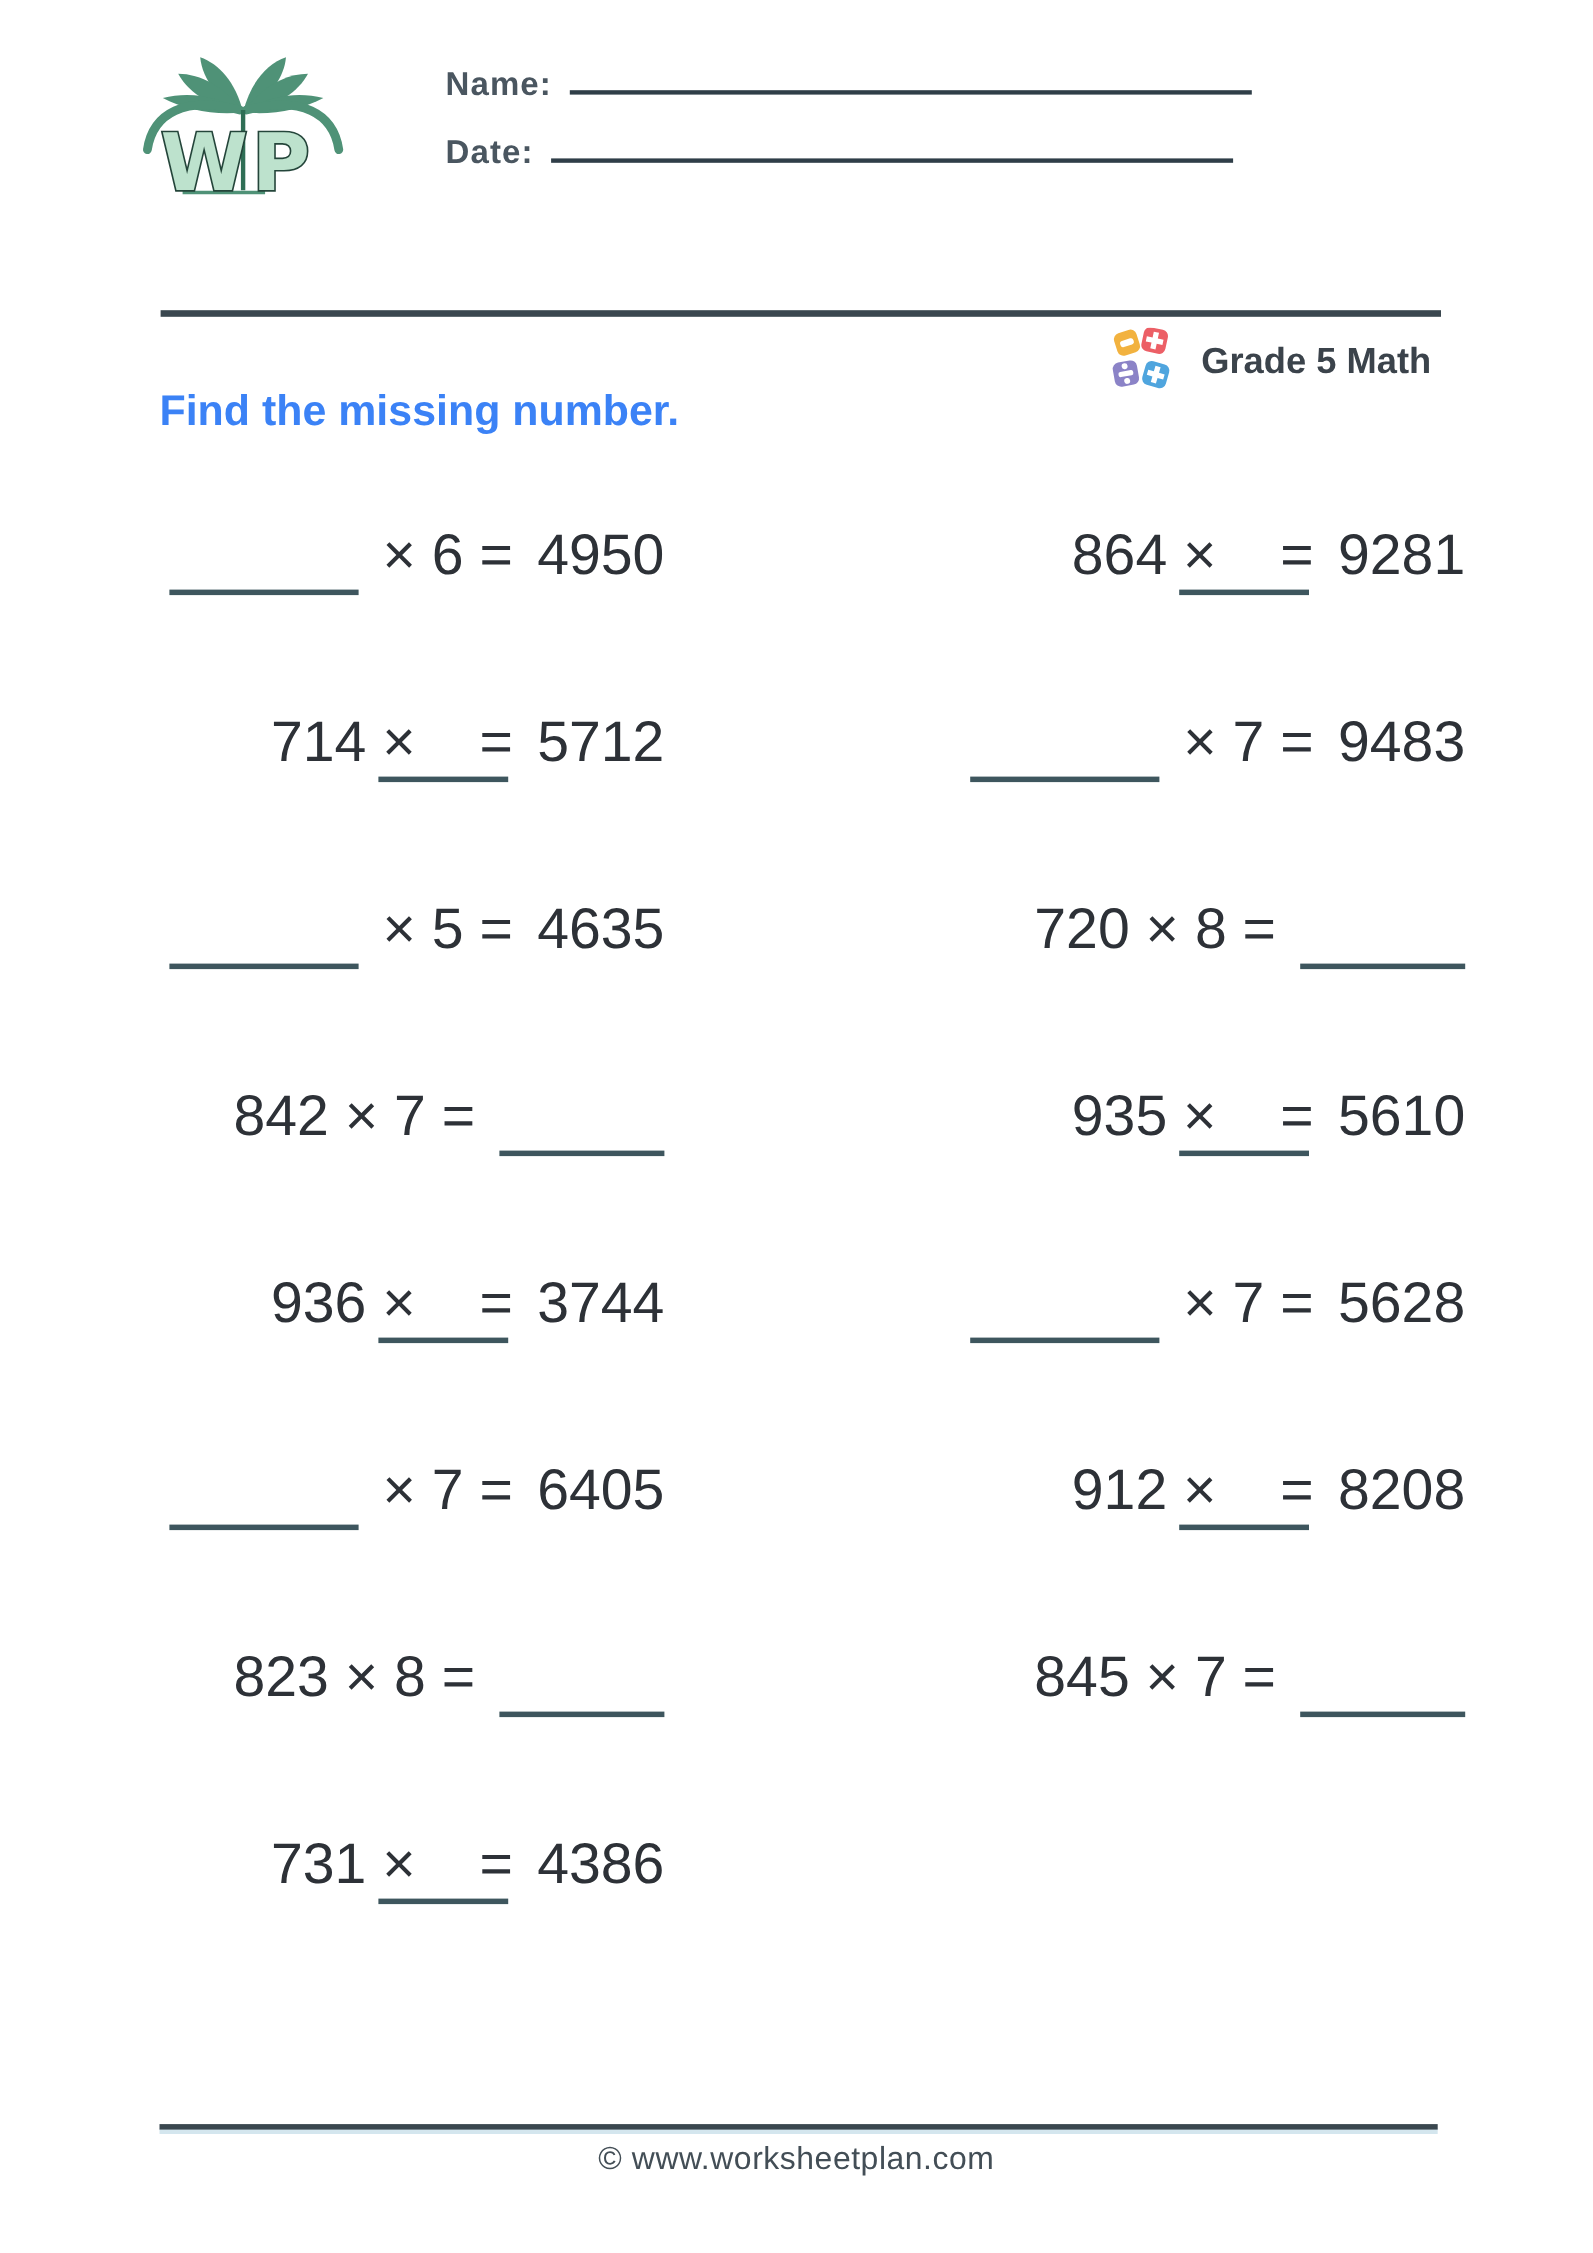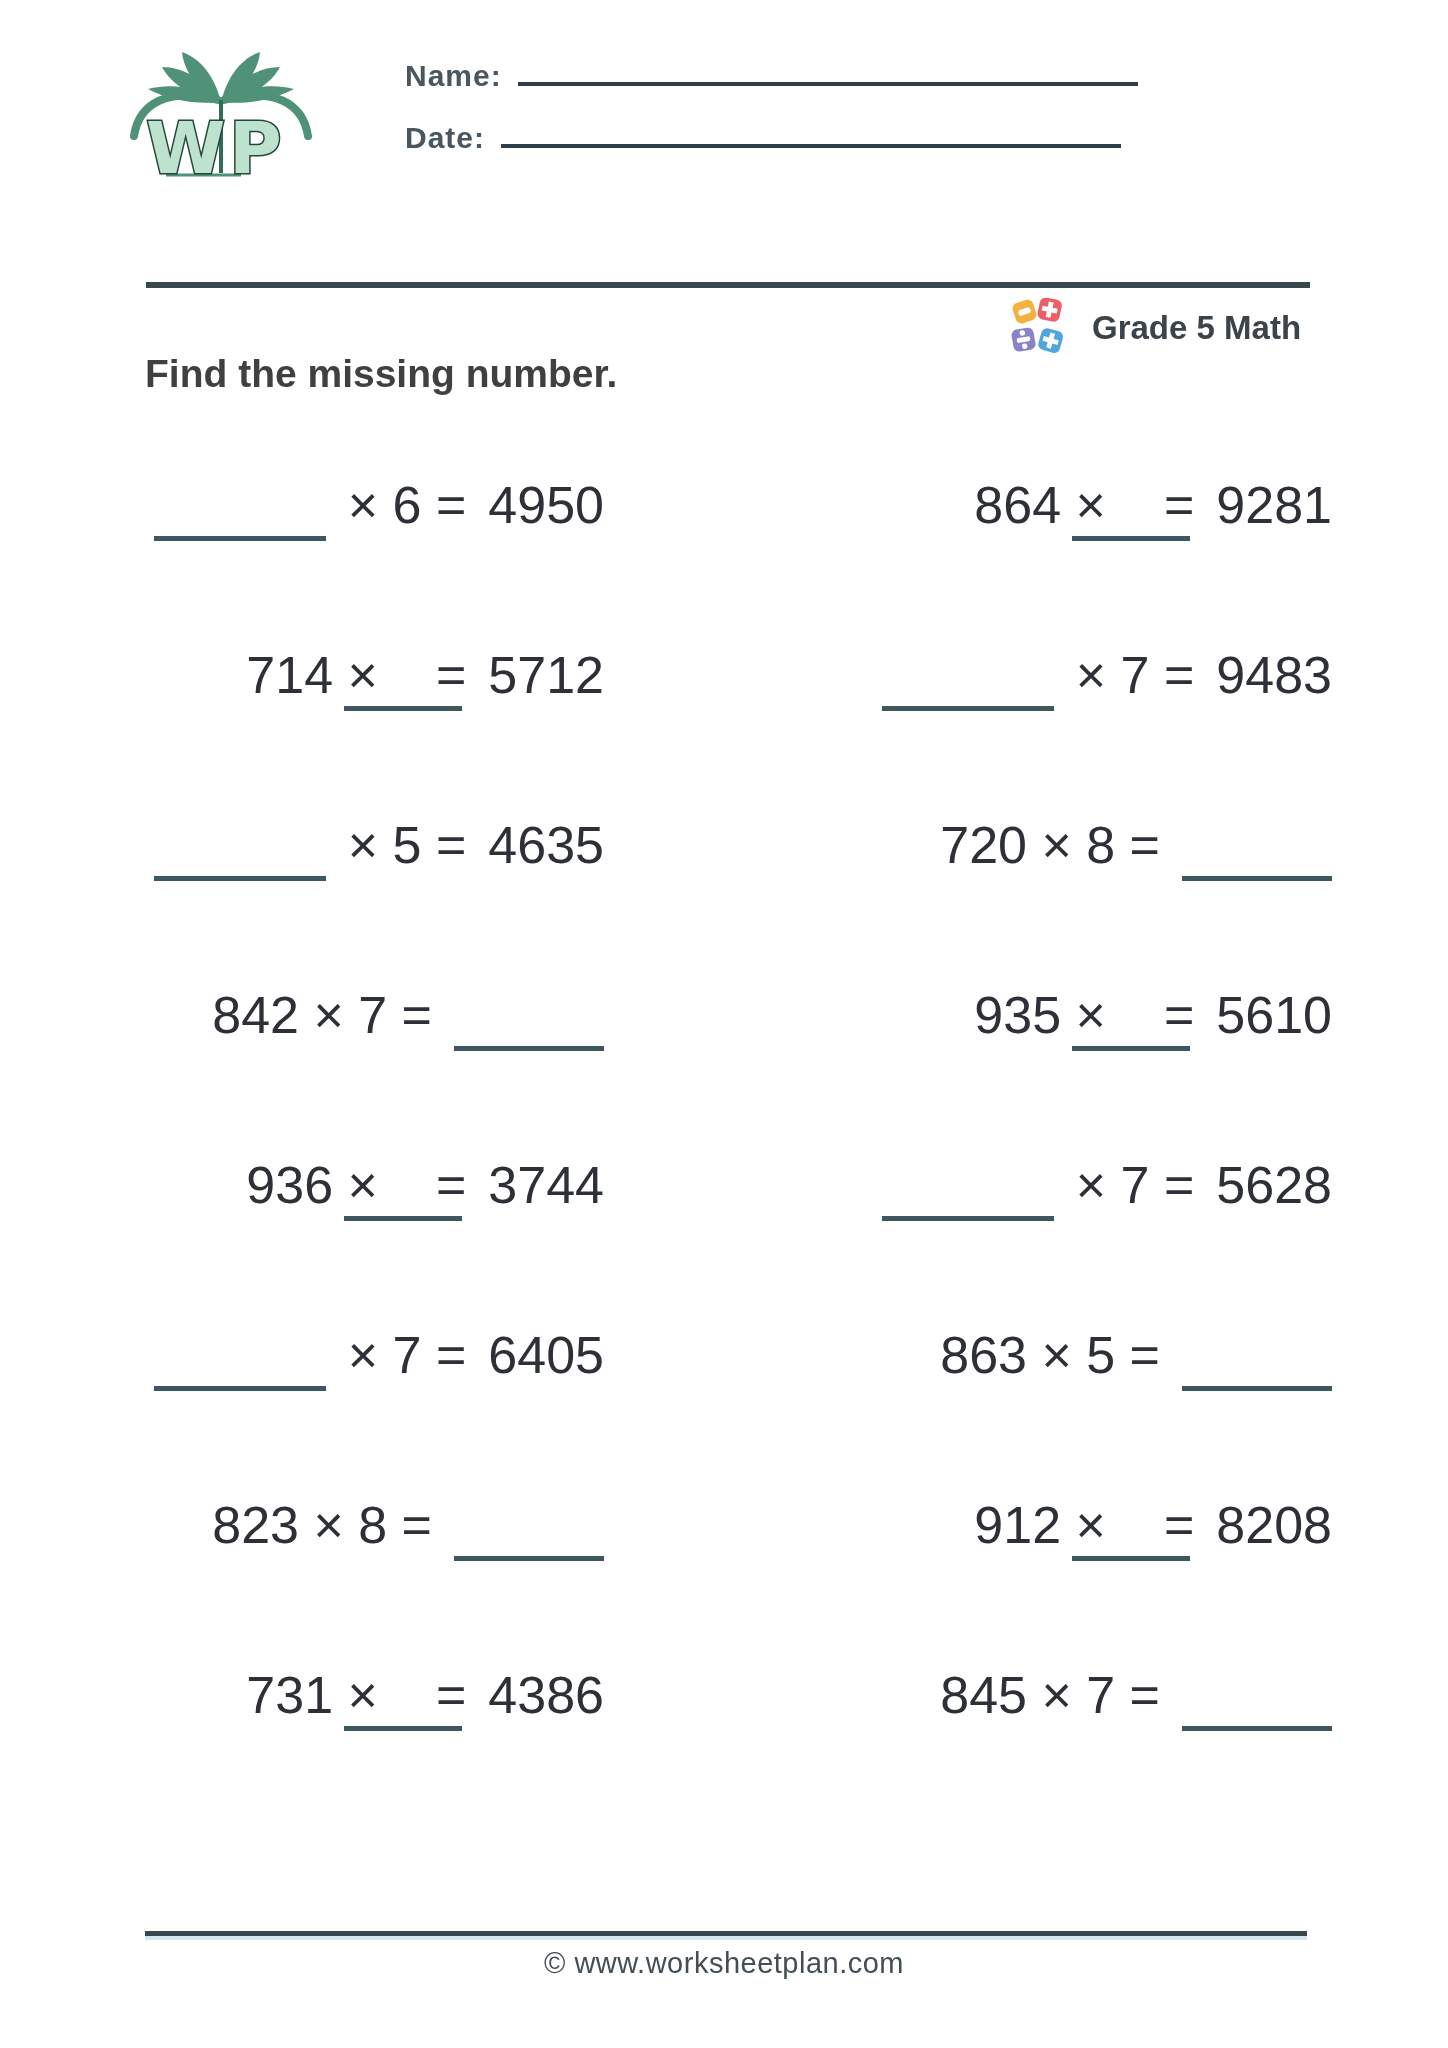--- a/index.html
+++ b/index.html
@@ -18,21 +18,21 @@
   .title{position:absolute;left:0;top:188px;width:100%;margin:0;text-align:center;
     font-size:57px;font-weight:bold;color:#324353;letter-spacing:0.5px;}
   .title-rule{position:absolute;left:146px;top:282px;width:1164px;height:6px;
     background:#3a474f;}
   
   .grade-badge{position:absolute;left:1010px;top:298px;display:flex;align-items:center;gap:22px;}
   .grade-badge svg{width:60px;height:60px;}
   .grade-label{font-size:33px;font-weight:600;color:#3b434b;}
   
   .instruction{position:absolute;left:145px;top:352px;margin:0;
-    font-size:39px;font-weight:bold;color:#404040;}
+    font-size:39px;font-weight:bold;color:#3b82f6;}
   
   .col{position:absolute;top:420px;width:724px;display:flex;flex-direction:column;}
   .col-left{left:0;}
   .col-right{left:724px;}
   .prob{height:170px;display:flex;align-items:center;justify-content:flex-end;gap:22px;}
   .col-left  .prob{padding-right:120px;}
   .col-right .prob{padding-right:116px;}
   .tok{font-size:52px;line-height:1;color:#2d3137;white-space:pre;}
   .tok.over-line{margin-left:-48px;}
   .blank{display:inline-block;height:66px;border-bottom:5px solid #3e565e;}
@@ -170,24 +170,20 @@
         <span class="blank mid"></span>
         <span class="tok over-line">=</span>
         <span class="tok">5610</span>
       </div>
       <div class="prob">
         <span class="blank lead"></span>
         <span class="tok">× 7 =</span>
         <span class="tok">5628</span>
       </div>
       <div class="prob">
-        <span class="tok">863 × 5 =</span>
-        <span class="blank tail"></span>
-      </div>
-      <div class="prob">
         <span class="tok">912 ×</span>
         <span class="blank mid"></span>
         <span class="tok over-line">=</span>
         <span class="tok">8208</span>
       </div>
       <div class="prob">
         <span class="tok">845 × 7 =</span>
         <span class="blank tail"></span>
       </div>
     </div>

